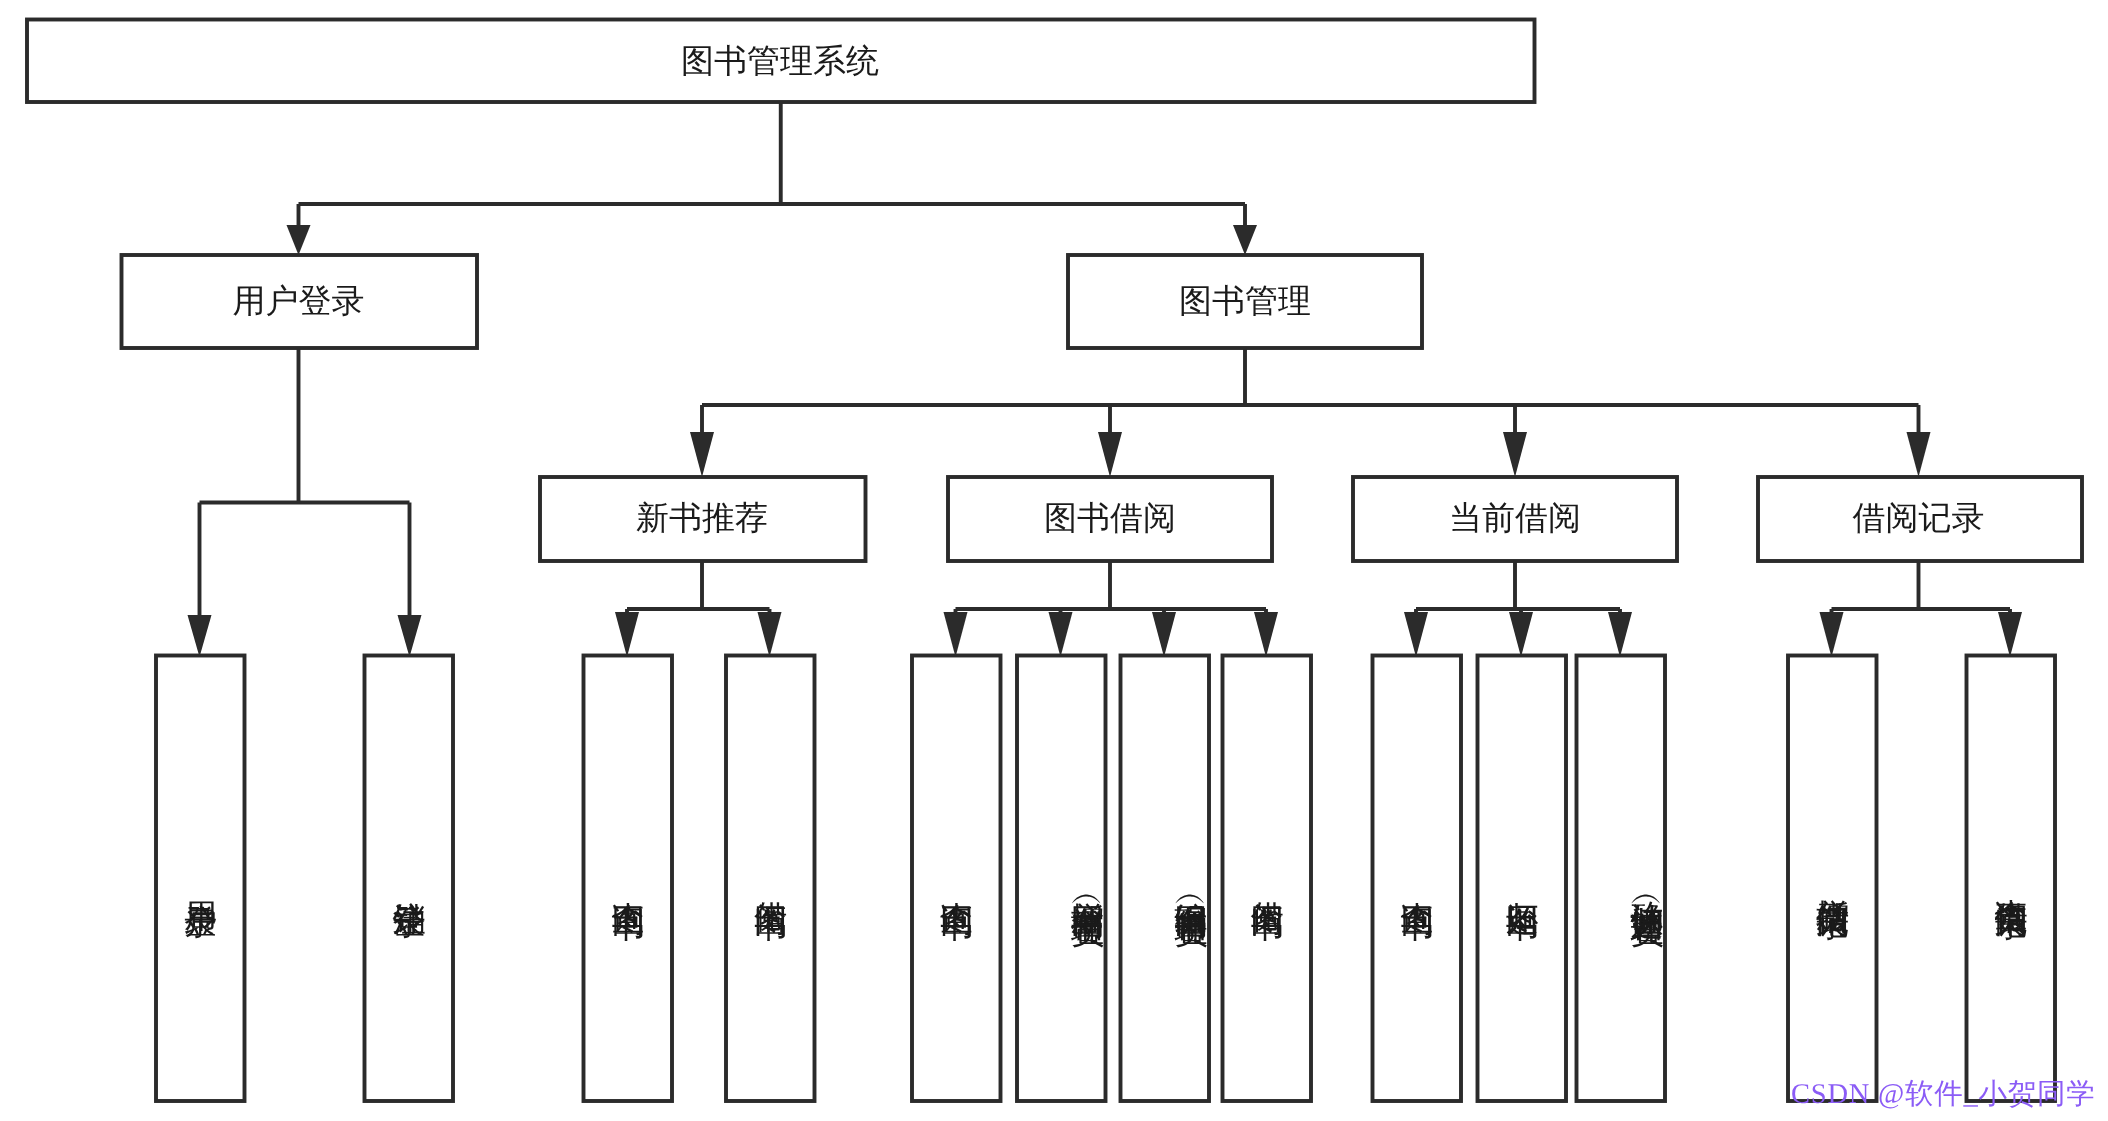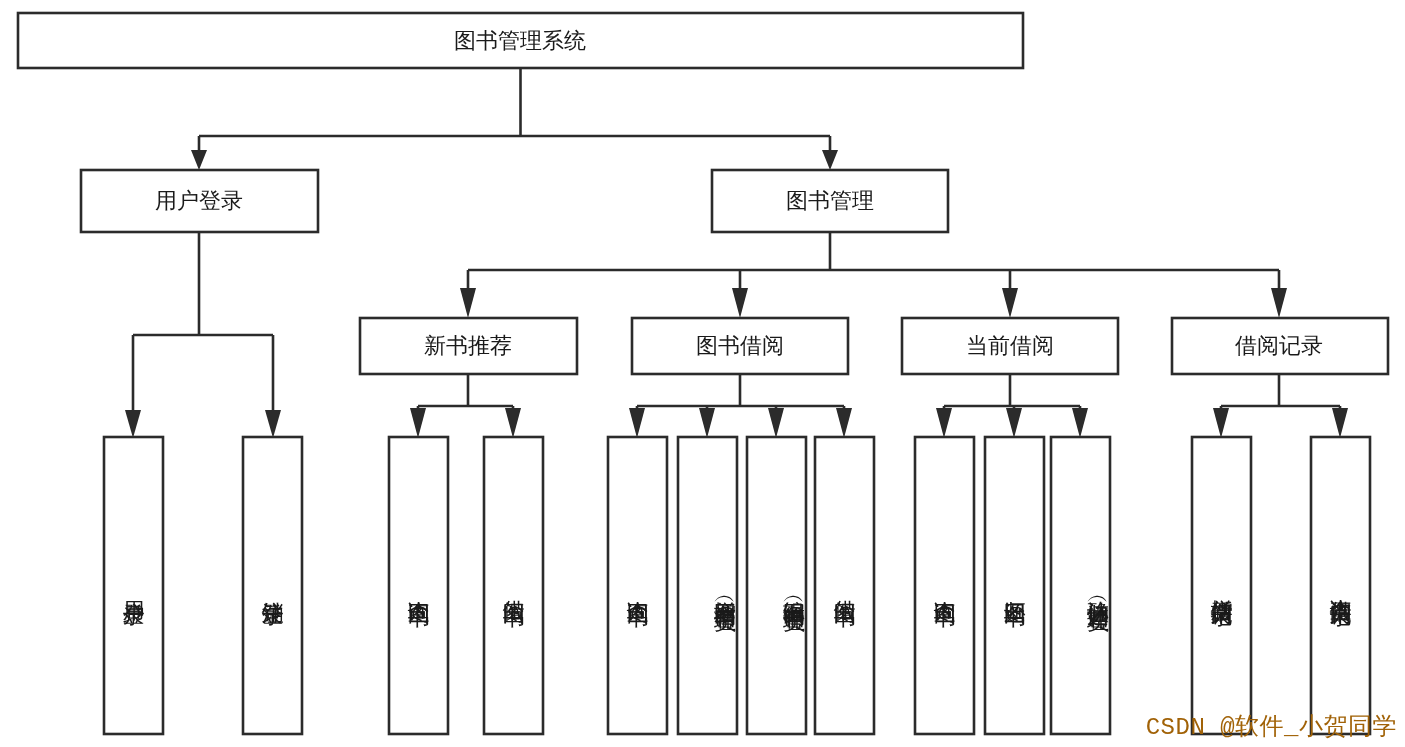--- a/index.html
+++ b/index.html
@@ -62,23 +62,23 @@
     align-items: center;
     justify-content: center;
     white-space: nowrap;
     pointer-events: none;
     user-select: none;
   }
   .watermark {
     position: absolute;
     right: 8px;
     bottom: 5px;
-    font-family: Liberation Mono, monospace;
-    font-size: 24px;
-    color: #a16207;
+    font-family: Liberation Serif, serif;
+    font-size: 19px;
+    color: #8b5cf6;
     white-space: nowrap;
     letter-spacing: 0.5px;
   }
 </style>
 </head>
 <body>
 
 <div id="diagram-root">
 
   <svg class="diagram-canvas" viewBox="0 0 1405 747" xmlns="http://www.w3.org/2000/svg">

